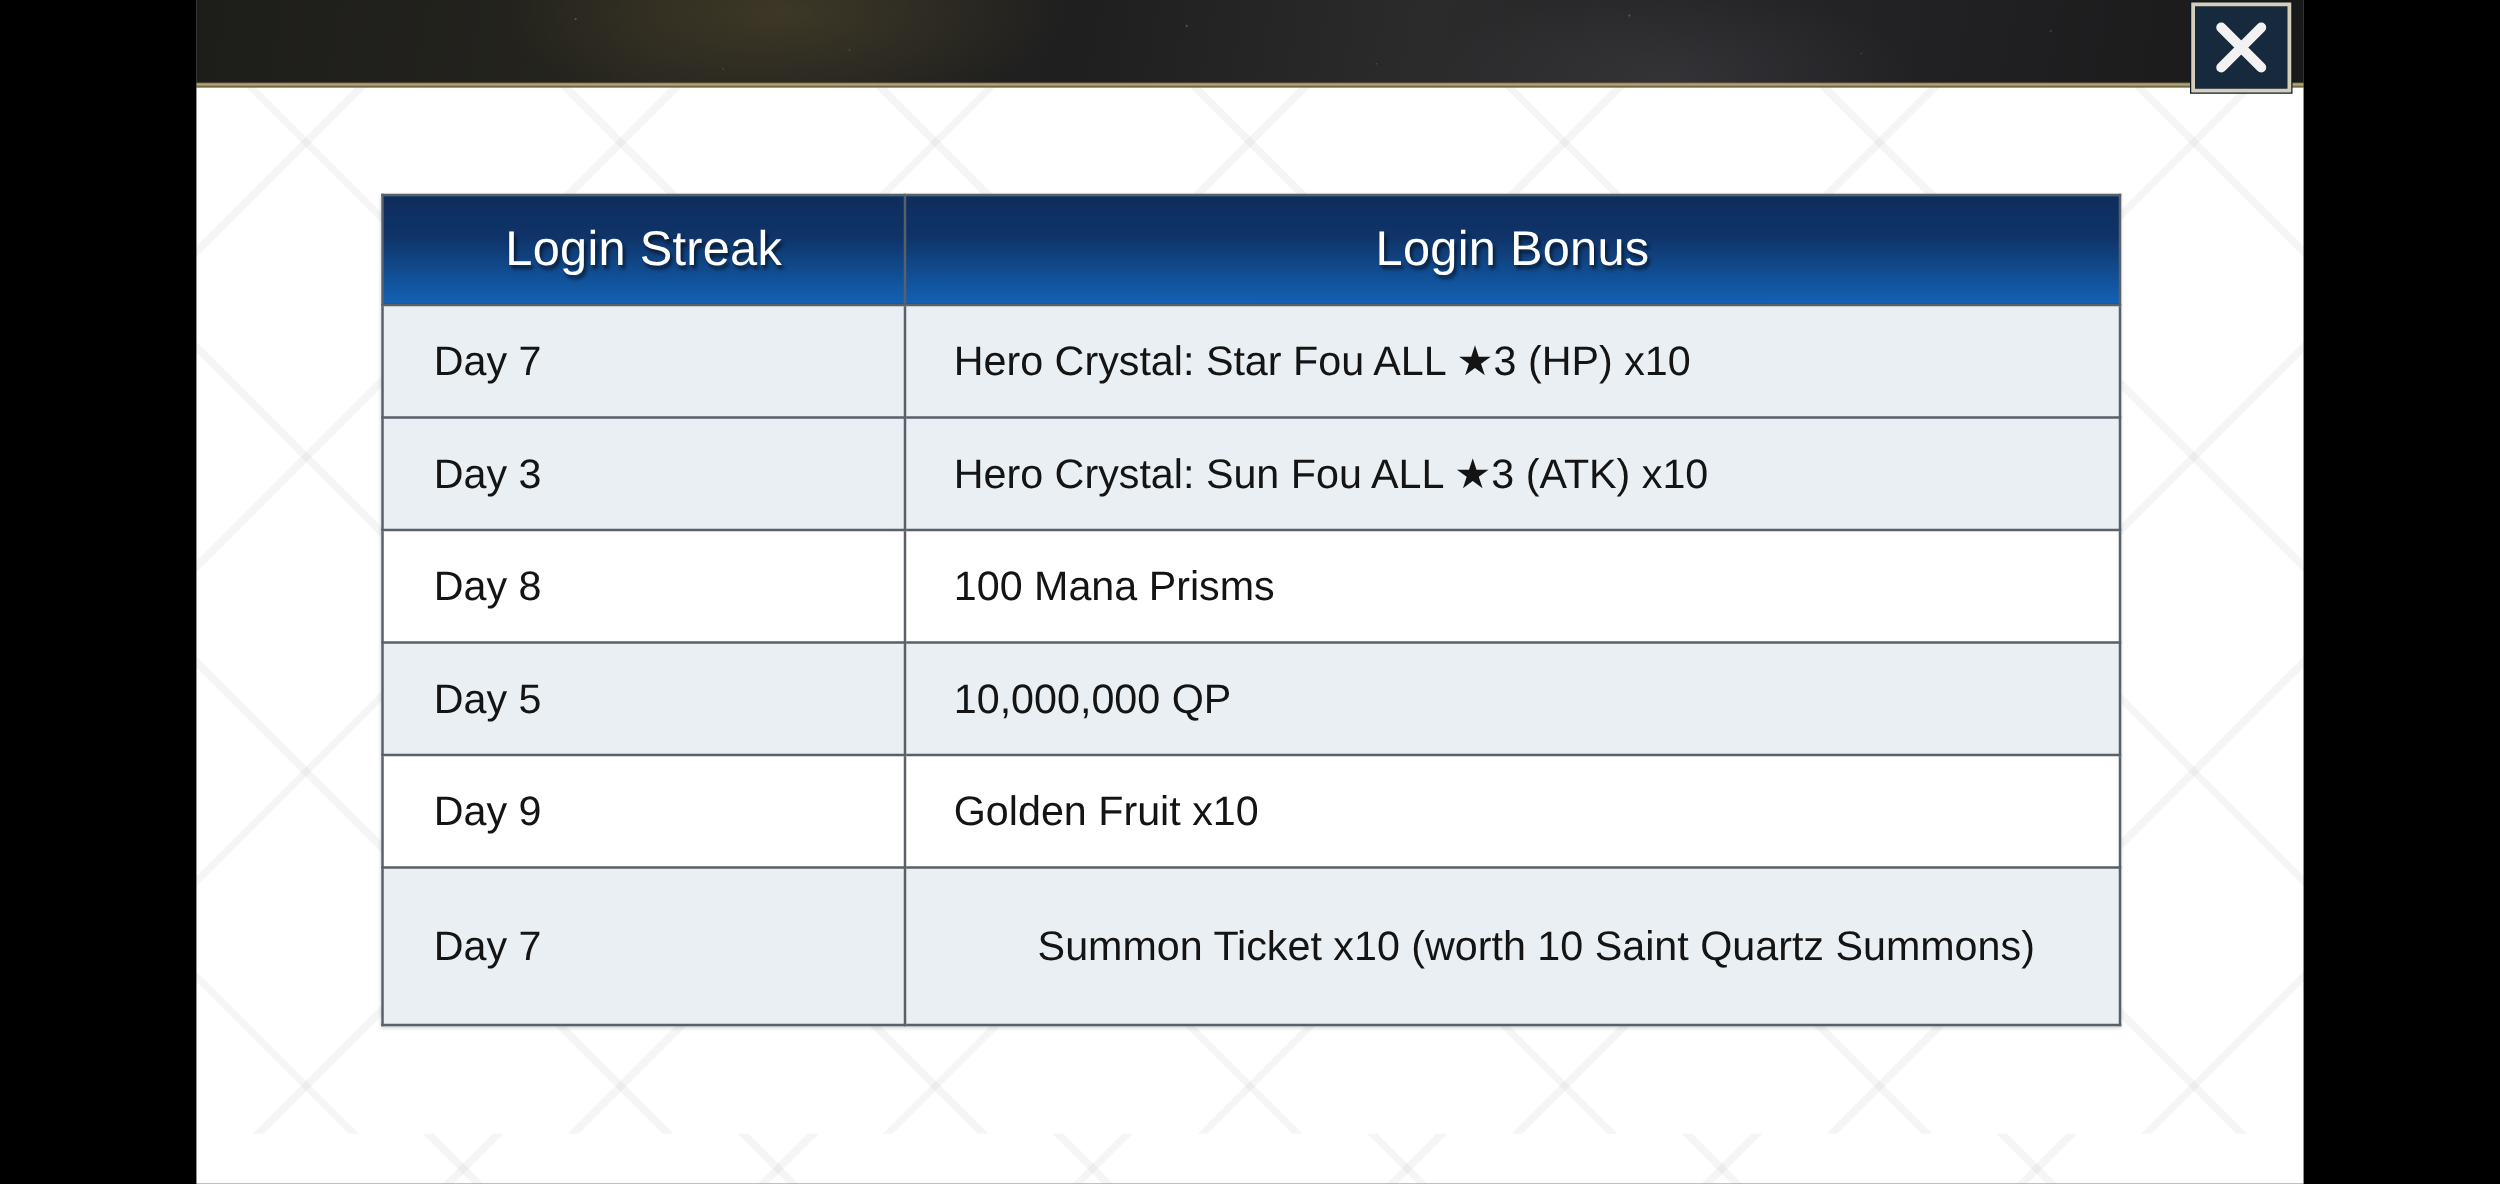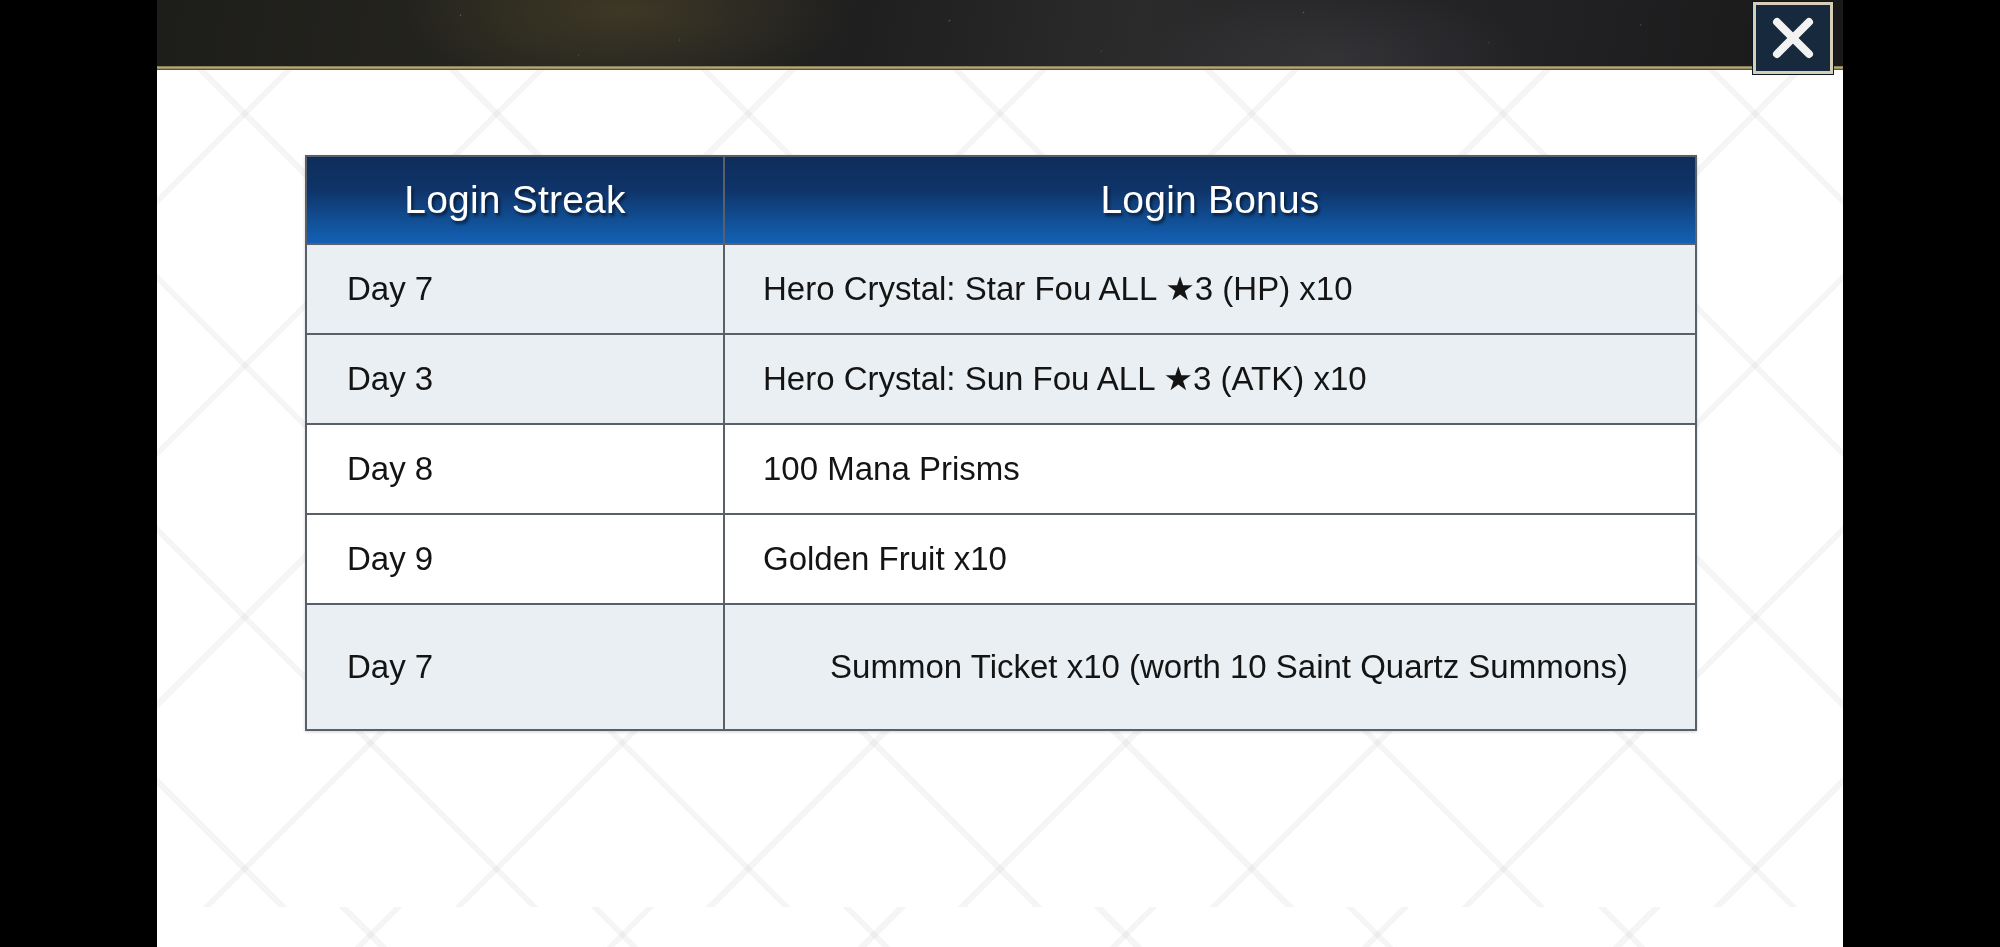--- a/index.html
+++ b/index.html
@@ -193,20 +193,24 @@
         <td class="bonus">Hero Crystal: Star Fou ALL ★3 (HP) x10</td>
       </tr>
       <tr class="odd">
         <td class="streak">Day 3</td>
         <td class="bonus">Hero Crystal: Sun Fou ALL ★3 (ATK) x10</td>
       </tr>
       <tr class="even">
         <td class="streak">Day 8</td>
         <td class="bonus">100 Mana Prisms</td>
       </tr>
+      <tr class="odd">
+        <td class="streak">Day 5</td>
+        <td class="bonus">10,000,000 QP</td>
+      </tr>
       <tr class="even">
         <td class="streak">Day 9</td>
         <td class="bonus">Golden Fruit x10</td>
       </tr>
       <tr class="odd last">
         <td class="streak">Day 7</td>
         <td class="bonus highlight">Summon Ticket x10 (worth 10 Saint Quartz Summons)</td>
       </tr>
     </tbody>
   </table>

